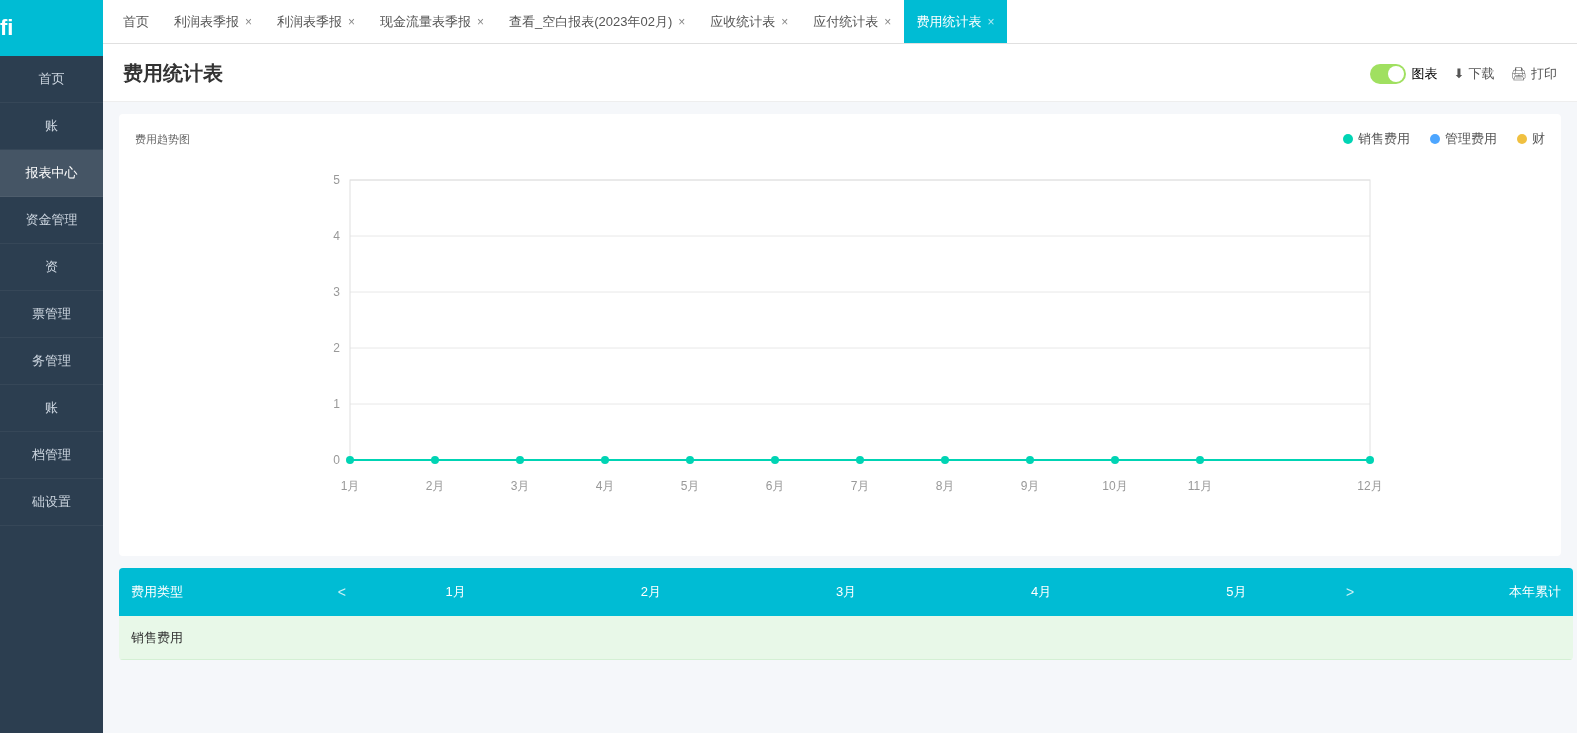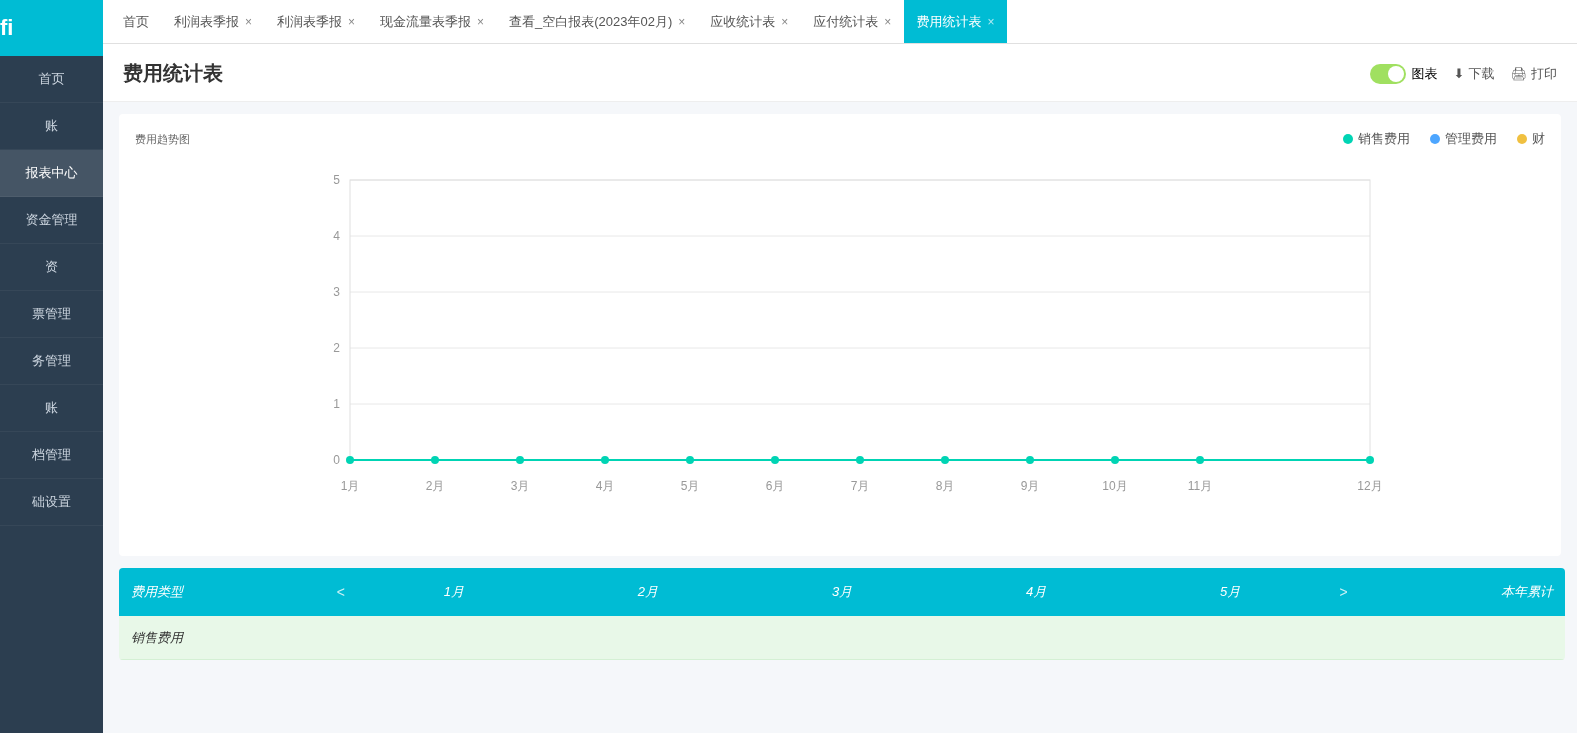--- a/index.html
+++ b/index.html
@@ -175,24 +175,23 @@
     }
 
     
     .chart-container {
       width: 100%;
       height: 380px;
     }
 
     
     .table-section {
-      margin: 0 12px 12px 16px;
+      margin: 0 4px 12px 16px;
       border-radius: 4px;
       overflow: hidden;
-      font-style: italic;
     }
     .table-header-row {
       background: #00bcd4;
       display: flex;
       align-items: center;
       height: 48px;
       color: white;
       font-size: 13px;
     }
     .th-cell {

